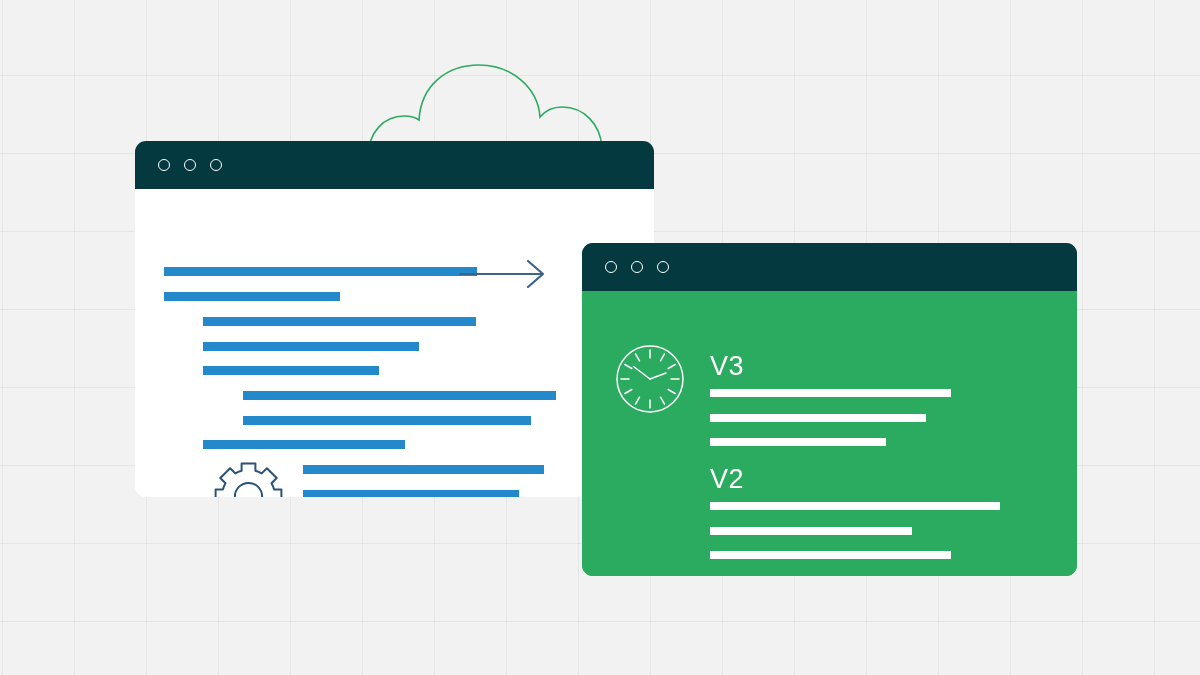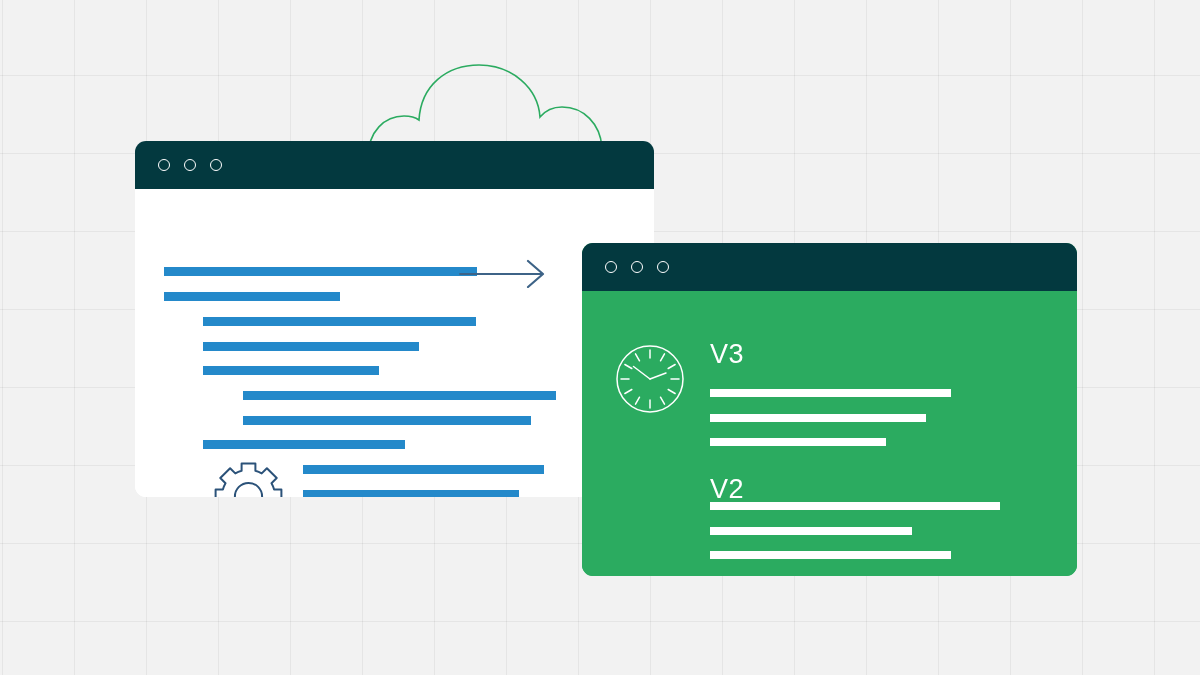--- a/index.html
+++ b/index.html
@@ -219,25 +219,25 @@
             <line x1="10.9" y1="50.5" x2="17.8" y2="46.5"></line>
             <line x1="7" y1="36" x2="15" y2="36"></line>
             <line x1="10.9" y1="21.5" x2="17.8" y2="25.5"></line>
             <line x1="21.5" y1="10.9" x2="25.5" y2="17.8"></line>
           </g>
           <path d="M36 36 L19.5 23.5" stroke="#ffffff" stroke-width="1.5" stroke-linecap="round"></path>
           <path d="M36 36 L52 30" stroke="#ffffff" stroke-width="1.5" stroke-linecap="round"></path>
         </svg>
       </div>
       <div id="right-content">
-          <div class="vlabel" style="top: 50px;">V3</div>
+          <div class="vlabel" style="top: 62px;">V3</div>
           <div class="bar-white" style="left: 128px; top: 98px; width: 241px;"></div>
           <div class="bar-white" style="left: 128px; top: 123px; width: 216px;"></div>
           <div class="bar-white" style="left: 128px; top: 147px; width: 176px;"></div>
-          <div class="vlabel" style="top: 175px; margin-top: 10px;">V2</div>
+          <div class="vlabel" style="top: 175px;">V2</div>
           <div class="bar-white" style="left: 128px; top: 211px; width: 290px;"></div>
           <div class="bar-white" style="left: 128px; top: 236px; width: 202px;"></div>
           <div class="bar-white" style="left: 128px; top: 260px; width: 241px;"></div>
         </div>
     </div>
   </div>
 
 </div>
 
 </body></html>

